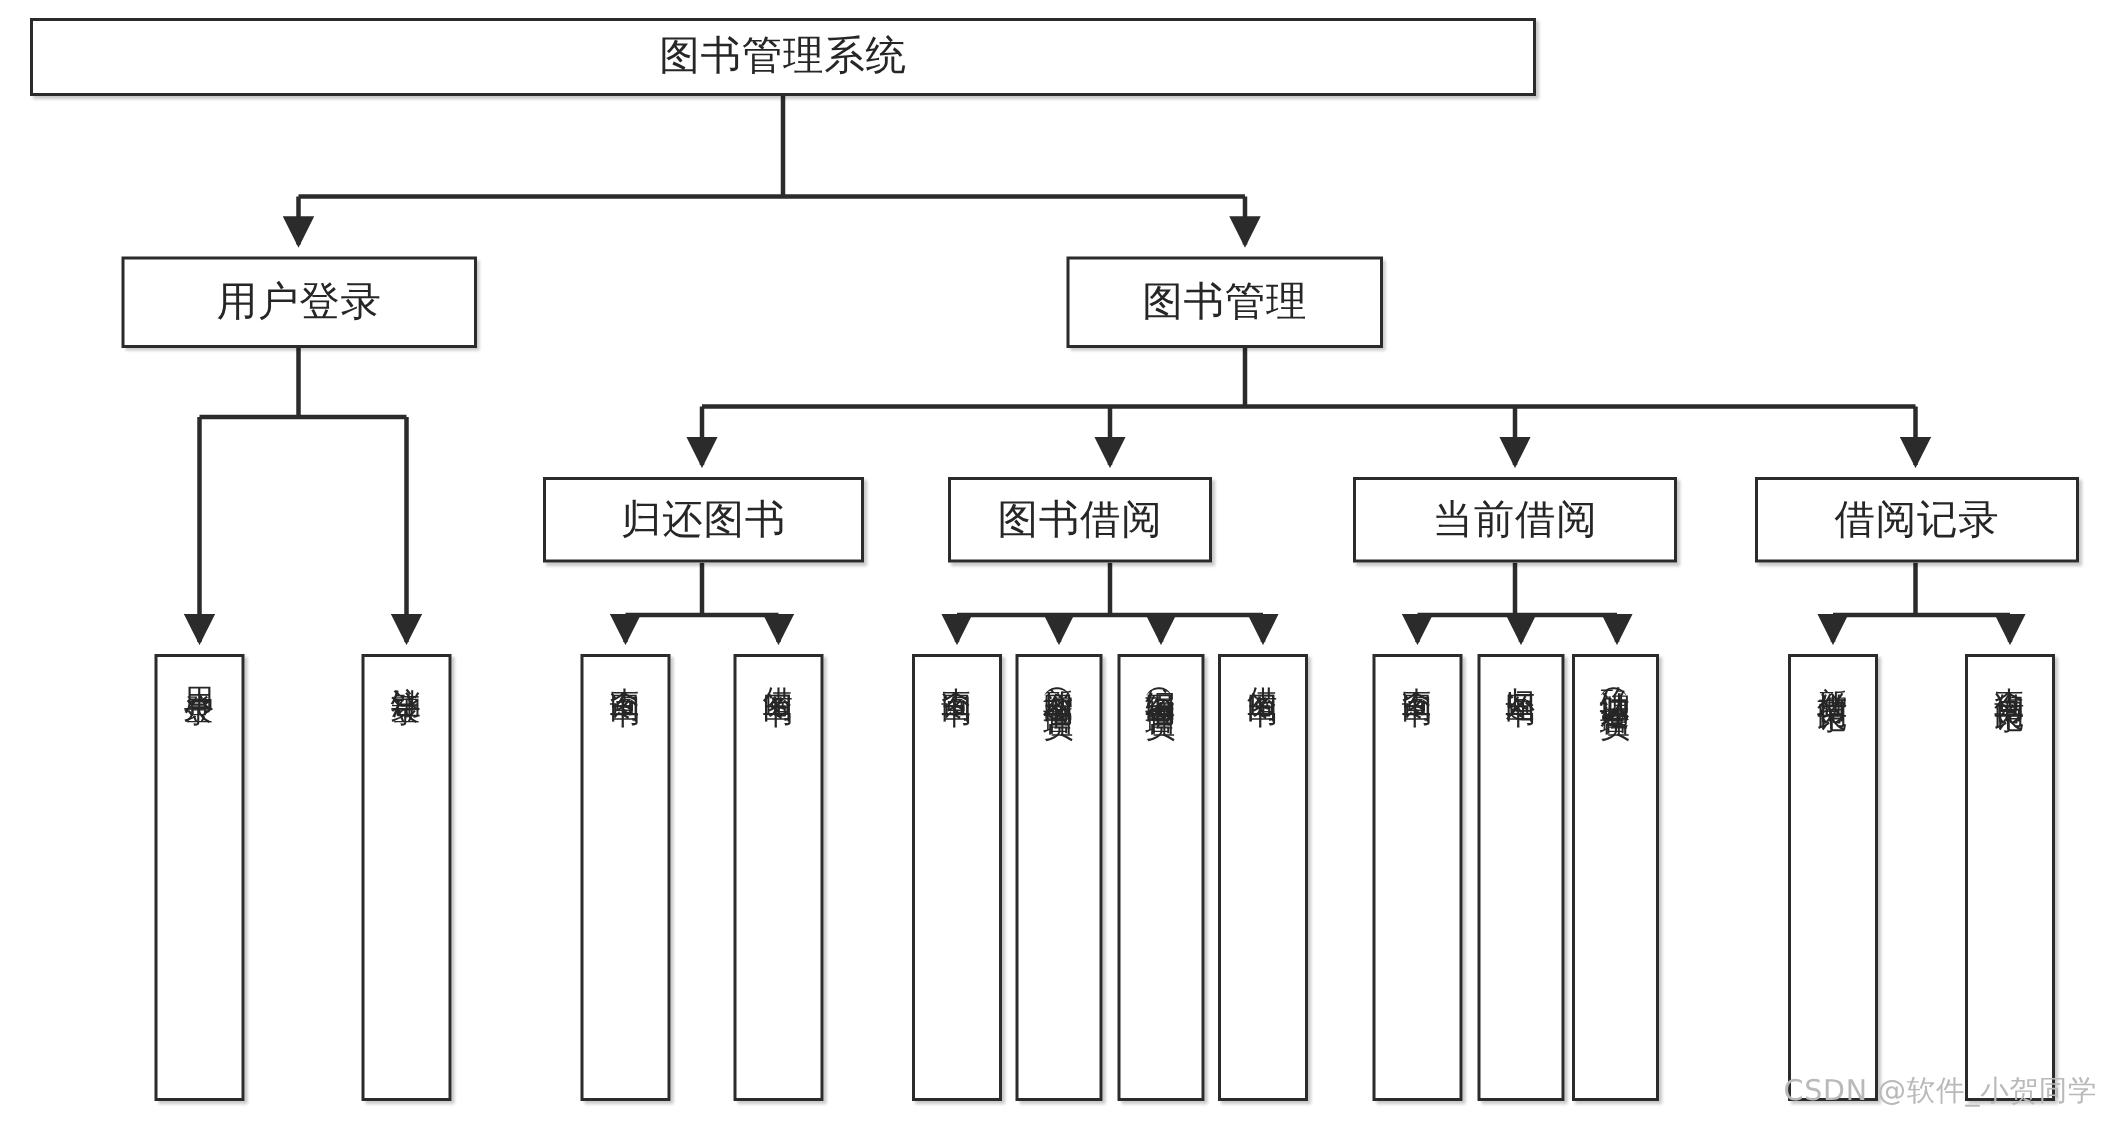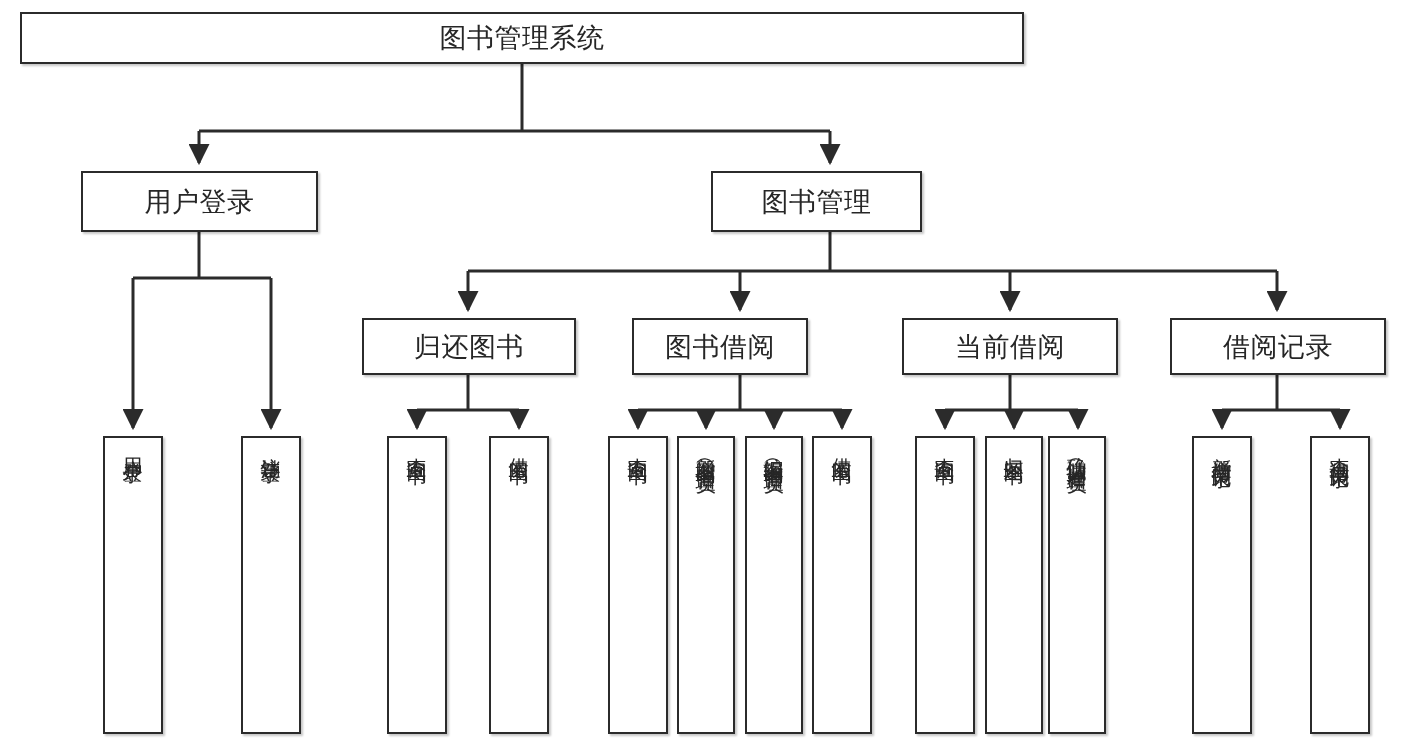--- a/index.html
+++ b/index.html
@@ -194,14 +194,15 @@
   </div>
 
   <div class="node vertical" style="left:1192px; top:436px; width:60px; height:298px;">
     <span class="node-label">新增借阅记录</span>
   </div>
 
   <div class="node vertical" style="left:1310px; top:436px; width:60px; height:298px;">
     <span class="node-label">查询借阅记录</span>
   </div>
 
+  <div class="watermark" style="left:1189px; top:714px;">CSDN @软件_小贺同学</div>
 
 </div>
 
 </body></html>

